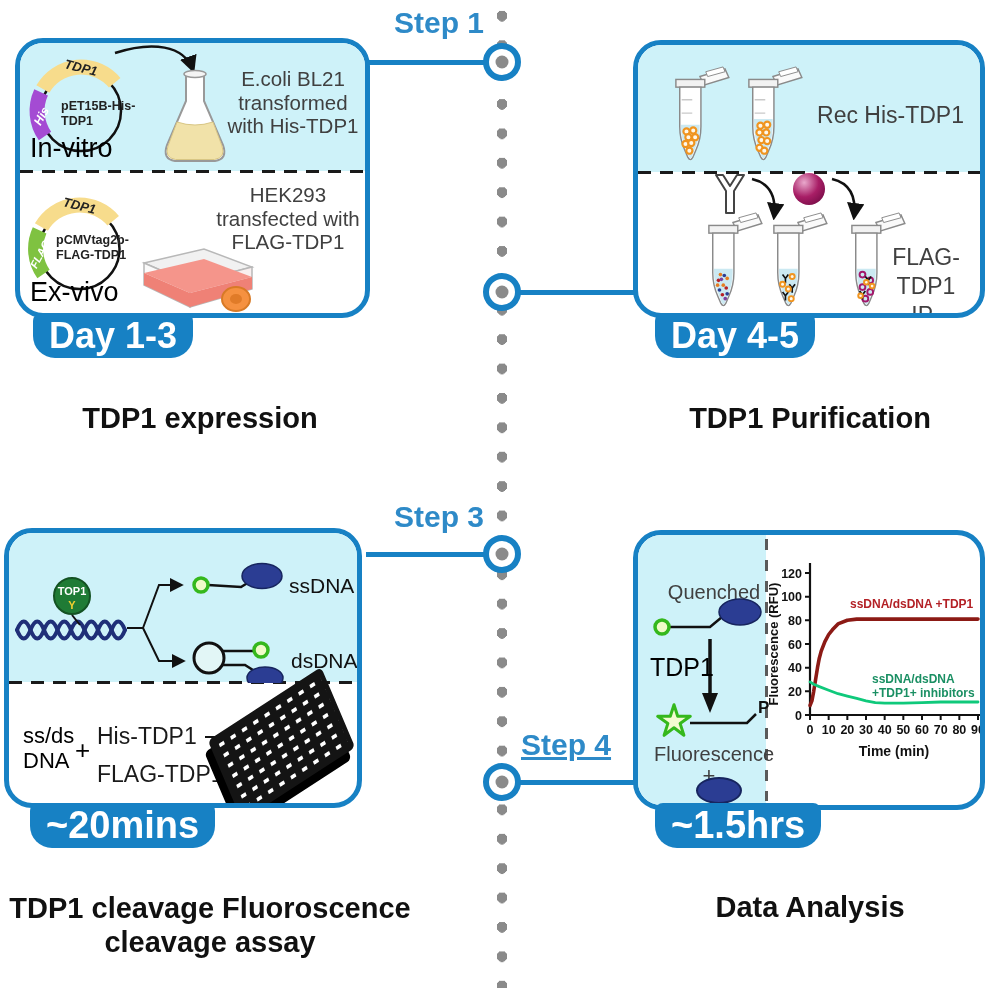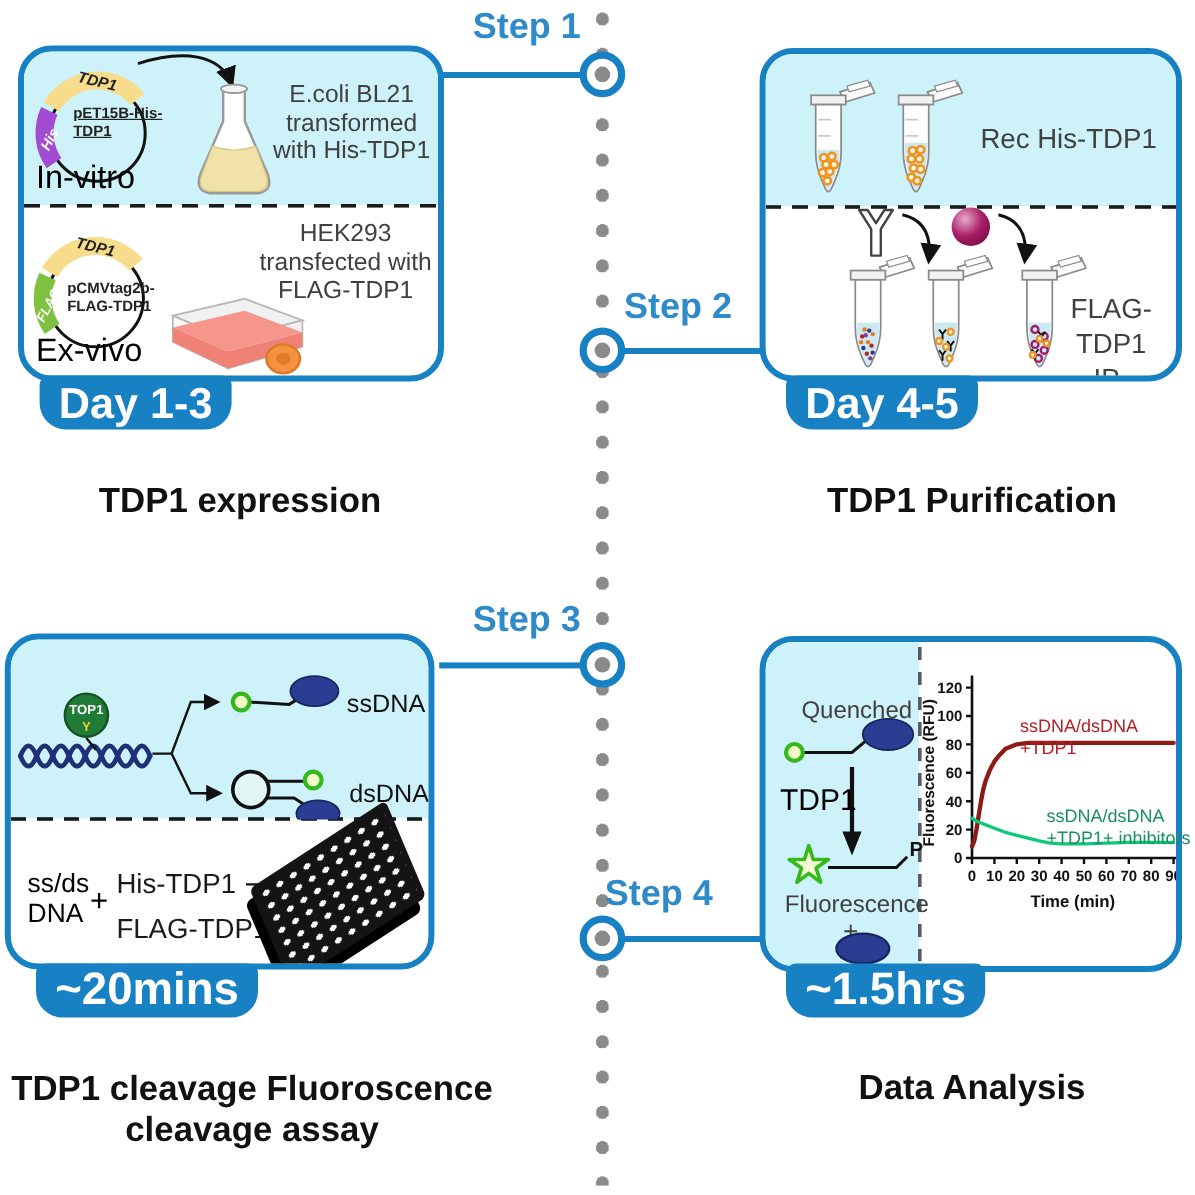--- a/index.html
+++ b/index.html
@@ -37,42 +37,41 @@
 
   .oval { position:absolute; background:#2B3D93; border:2px solid #17255F; border-radius:50%; }
 
   
   .plate { position:absolute; width:135px; height:86px; background:#141414; border-radius:5px;
     transform:rotate(-33deg) skewX(-10deg); box-shadow:-8px 8px 0 0 #000; padding:5px; }
   .plate .wells { width:100%; height:100%;
     background-image:radial-gradient(ellipse 4.5px 3px at center, #fff 70%, transparent 74%);
     background-size:13.5px 11px; }
 
-  .legend-label { position:absolute; font-size:15px; font-weight:400; line-height:1.2; z-index:3; }
+  .legend-label { position:absolute; font-size:12px; font-weight:700; line-height:1.2; z-index:3; }
   svg text { font-family:"Liberation Sans", sans-serif; }
 </style>
 </head>
 <body>
 
 <div id="stage">
 
   <svg width="0" height="0" style="position:absolute">
     <defs>
       <marker id="ah" viewBox="0 0 10 10" refX="8" refY="5" markerWidth="7" markerHeight="7" orient="auto">
         <path d="M0,0 L10,5 L0,10 Z" fill="#111"></path>
       </marker>
     </defs>
   </svg>
 
   <div class="dotline"></div>
 
   <div class="step-label" style="left:360px; top:6px; width:124px; text-align:right;">Step 1</div>
-  <div class="step-label" style="left:520px; top:239px;">Step 2</div>
   <div class="step-label" style="left:360px; top:500px; width:124px; text-align:right;">Step 3</div>
-  <div class="step-label" style="left:504px; top:728px;">Step 4</div>
+  <div class="step-label" style="left:521px; top:728px;text-decoration:underline;">Step 4</div>
 
   <div class="connector" style="left:366px; top:60px;  width:122px;"></div>
   <div class="connector" style="left:516px; top:290px; width:122px;"></div>
   <div class="connector" style="left:366px; top:552px; width:122px;"></div>
   <div class="connector" style="left:516px; top:780px; width:122px;"></div>
 
   <div class="step-node" style="left:483px; top:43px;">
       <span class="core"></span>
     </div>
   <div class="step-node" style="left:483px; top:273px;">
@@ -90,21 +89,21 @@
     <div class="dash-h" style="left:0; right:0; top:127px;"></div>
 
     <div style="position:absolute; left:3px; top:2px; width:115px; height:118px;">
       <svg width="115" height="118" viewBox="0 0 115 118">
         <circle cx="58" cy="66" r="40" fill="none" stroke="#111" stroke-width="2.5"></circle>
         <path d="M19.9,44 A44,44 0 0 1 91.7,37.7" fill="none" stroke="#F7DC8C" stroke-width="15"></path>
         <path d="M22,91 A44,44 0 0 1 18.1,47.4" fill="none" stroke="#A44BD3" stroke-width="15"></path>
         <text x="57" y="27" font-size="13" font-weight="bold" font-style="italic" fill="#222" text-anchor="middle" transform="rotate(14 57 27)">TDP1</text>
         <text x="22" y="73" font-size="12" font-weight="bold" font-style="italic" fill="#fff" text-anchor="middle" transform="rotate(-62 22 73)">His</text>
       </svg>
-      <div style="position:absolute; left:38px; top:42px; width:76px; font-size:12.5px; font-weight:700; color:#222; line-height:1.2;text-decoration:underline;">pET15B-His-TDP1</div>
+      <div style="position:absolute; left:38px; top:54px; width:76px; font-size:12.5px; font-weight:700; color:#222; line-height:1.2;">pET15B-His-TDP1</div>
     </div>
 
     <svg style="position:absolute; left:92px; top:0;" width="90" height="40" viewBox="0 0 90 40">
       <path d="M3,10 C40,-2 72,2 81,27" fill="none" stroke="#111" stroke-width="2.5" marker-end="url(#ah)"></path>
     </svg>
 
     <svg style="position:absolute; left:135px; top:24px;" width="80" height="102" viewBox="0 0 80 102">
       <path d="M31,8 L31,34 L12,78 Q7,92 20,94 L60,94 Q73,92 68,78 L49,34 L49,8" fill="#FFFFFF" stroke="#999" stroke-width="2"></path>
       <path d="M22,55 L13,79 Q9,90.5 20.5,92.5 L59.5,92.5 Q71,90.5 67,79 L58,55 Q40,61 22,55 Z" fill="#F1E2A9" stroke="#D8C684" stroke-width="1"></path>
       <ellipse cx="40" cy="7" rx="11" ry="3.5" fill="#F4F4F4" stroke="#999" stroke-width="1.5"></ellipse>

